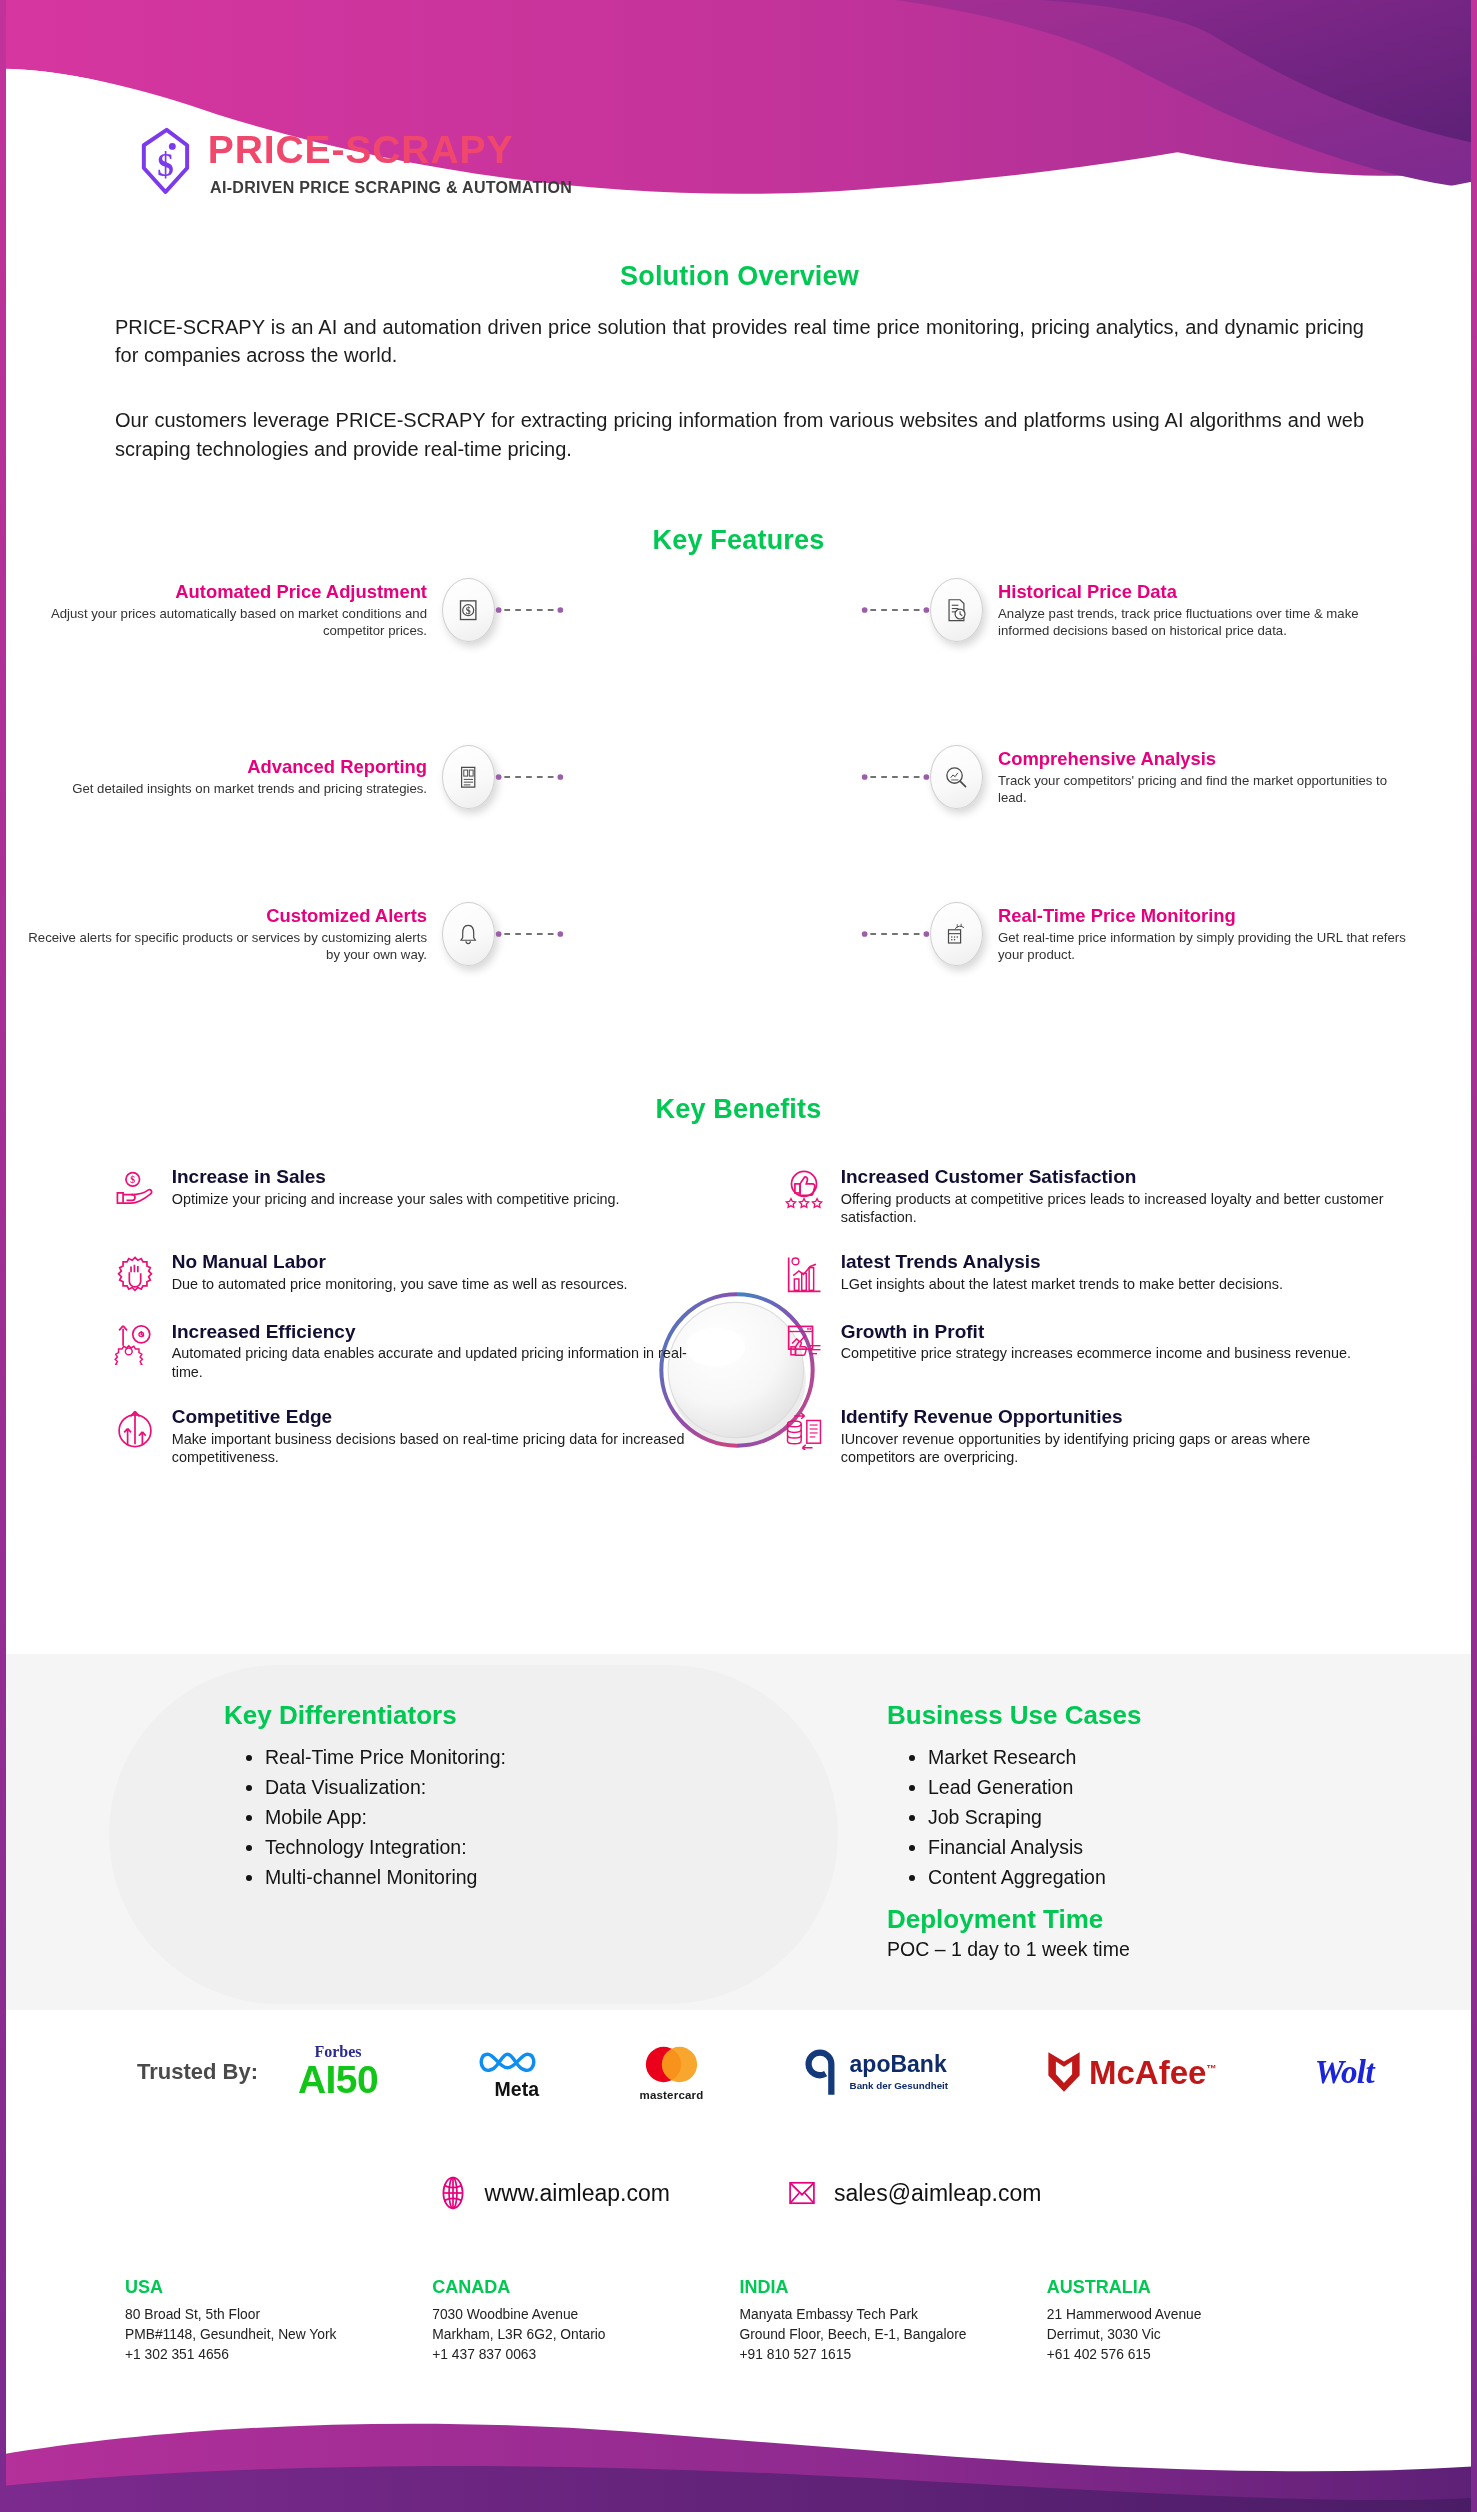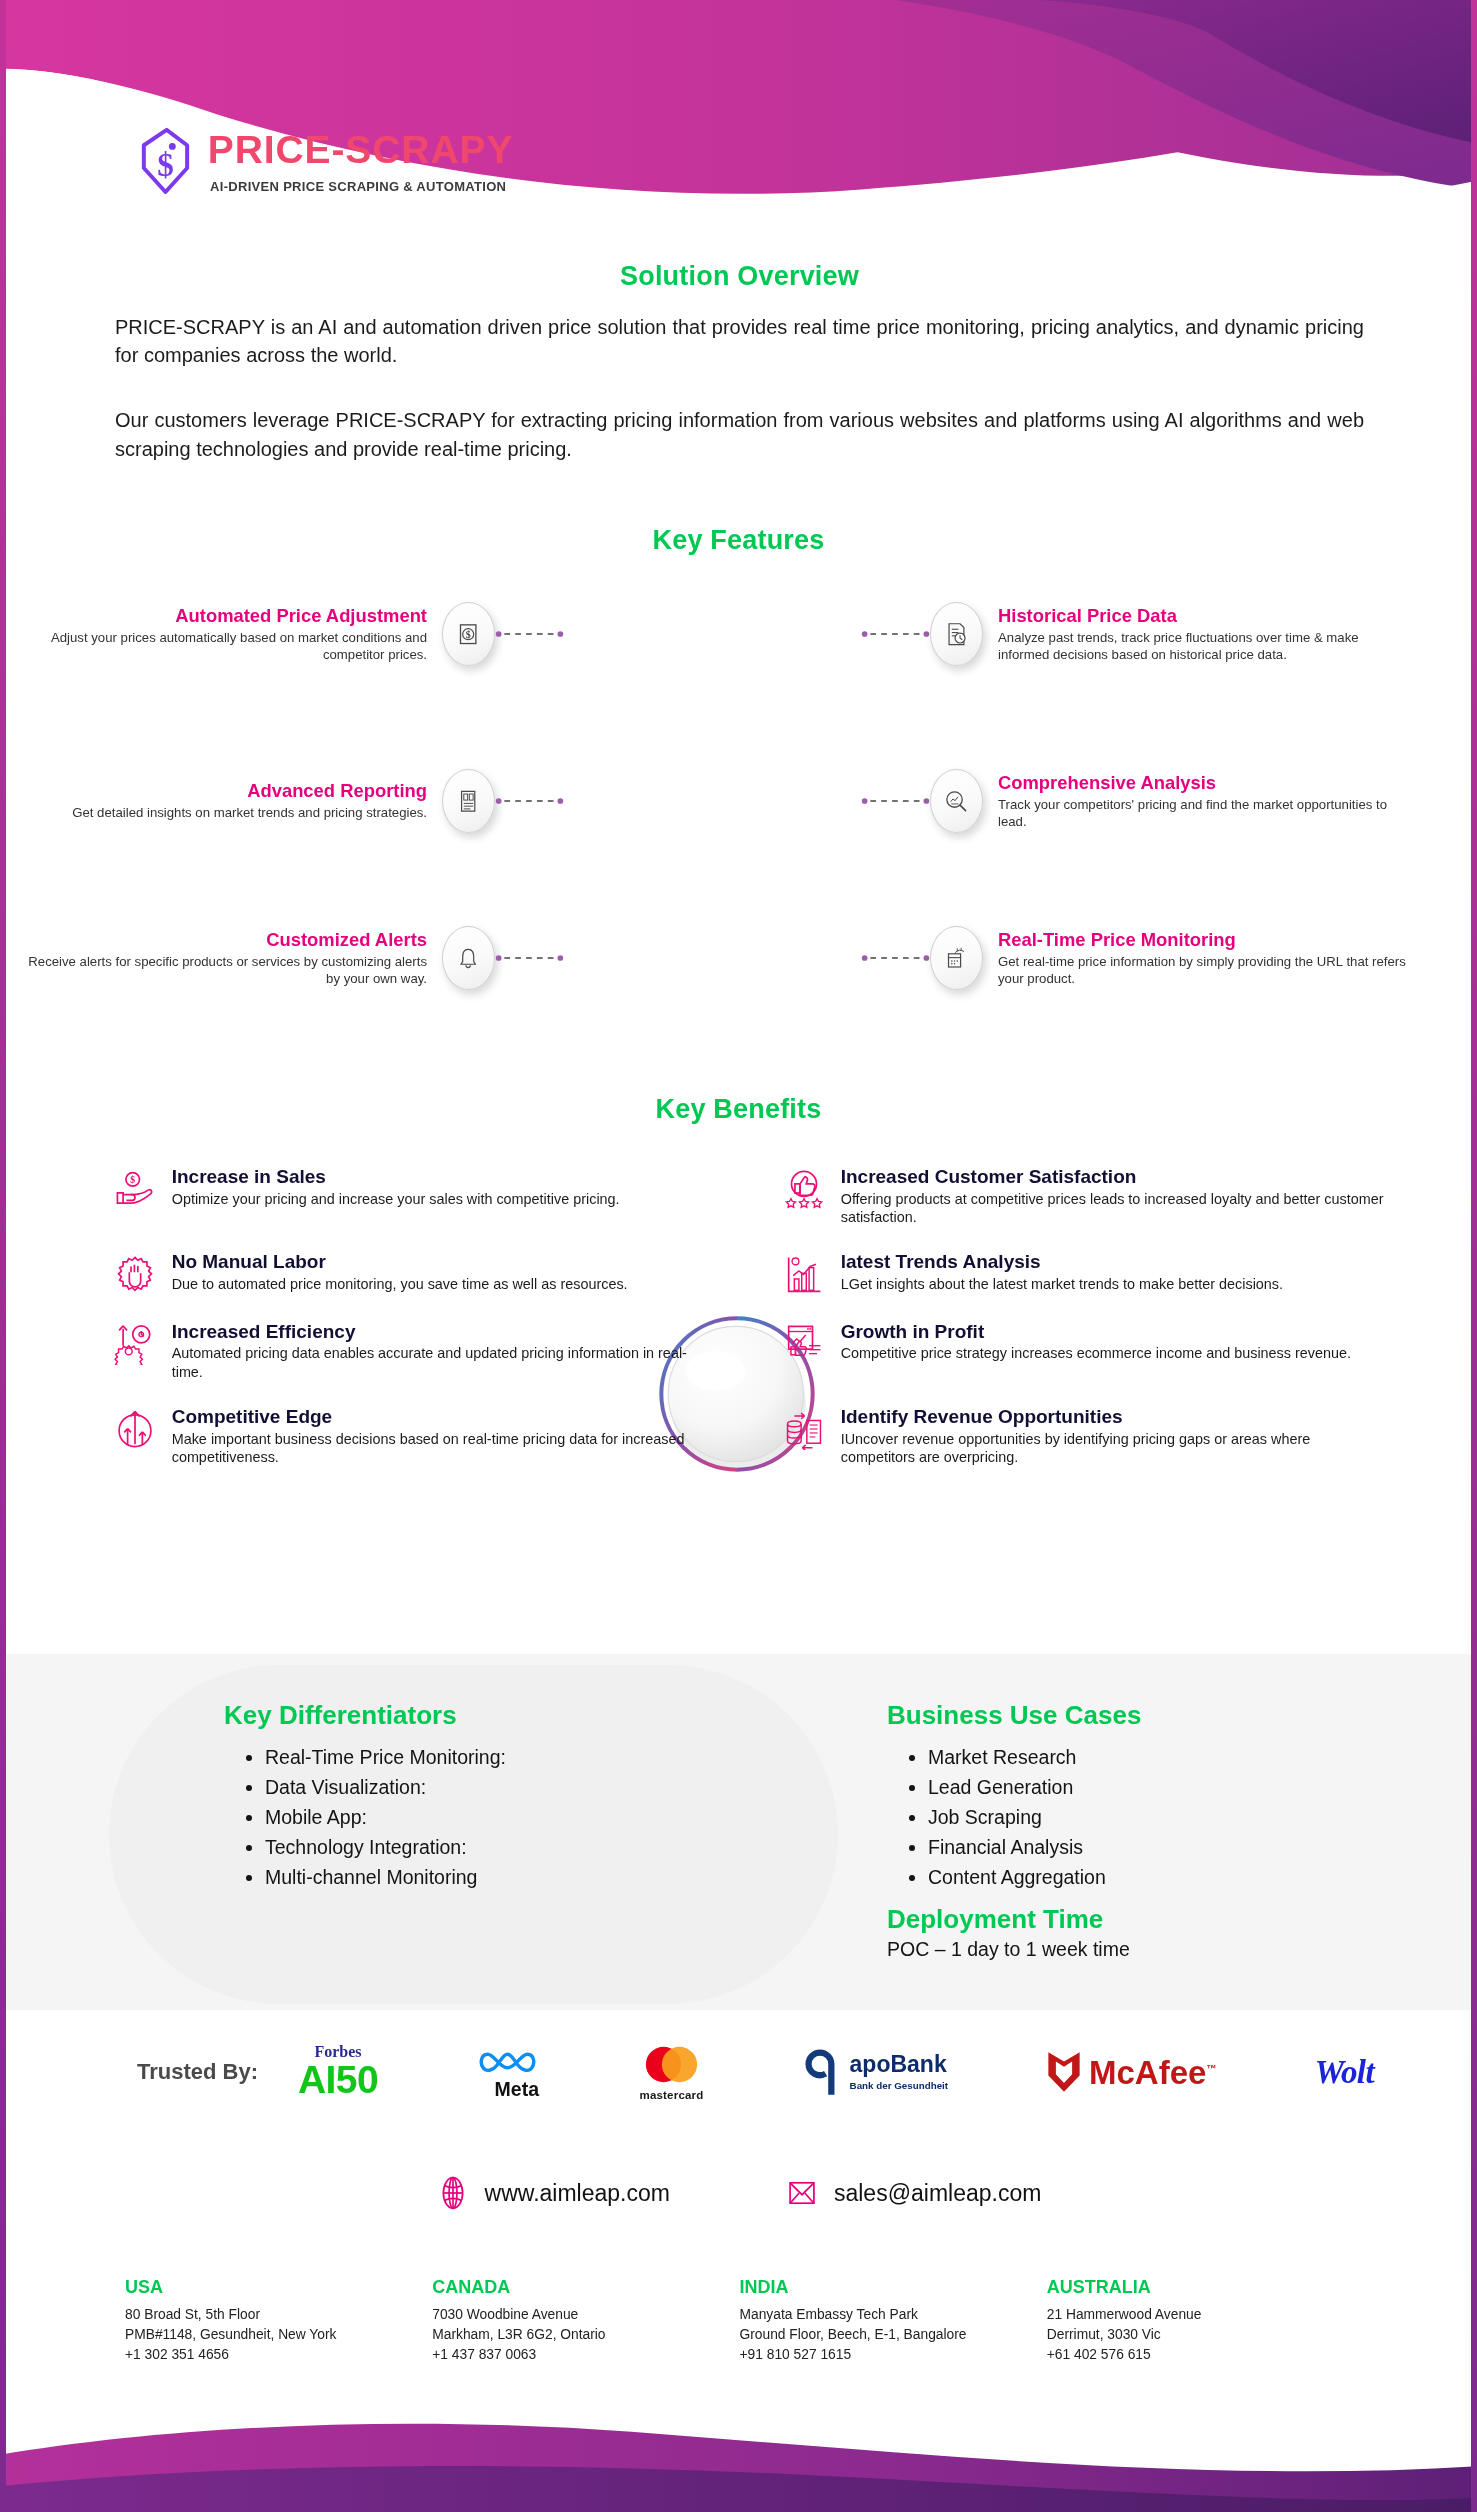--- a/index.html
+++ b/index.html
@@ -58,21 +58,21 @@
     font-size: 39px;
     font-weight: 700;
     letter-spacing: 0.9px;
     color: #f0486d;
     line-height: 1;
     white-space: nowrap;
   }
   .logo-sub {
     margin-top: 9.2px;
     margin-left: 2.3px;
-    font-size: 13px;
+    font-size: 16px;
     font-weight: 600;
     letter-spacing: 0.3px;
     color: #3b3b3b;
     white-space: nowrap;
   }
 
   
   .sec-title {
     text-align: center;
     color: #00c853;
@@ -91,21 +91,21 @@
     font-size: 20px;
     line-height: 1.42;
     color: #1c1c1c;
     text-align: justify;
     margin-top: 20.7px;
   }
   .overview p.p2 { margin-top: 37px; }
 
   
   .kf-title { position: absolute; left:0; top: 525px; width: 1477px; }
-  .kf { position: absolute; left: 0; top: 602px; width: 1477px; height: 436px; }
+  .kf { position: absolute; left: 0; top: 578px; width: 1477px; height: 436px; }
 
   .kf-item { position: absolute; display: flex; align-items: center; }
   .kf-item.left  { justify-content: flex-end; }
   .kf-text { width: 425px; }
   .kf-text.left  { text-align: right; padding-right: 15px; }
   .kf-text.right { text-align: left;  padding-left: 15px; }
   .kf-h {
     font-size: 18.4px; font-weight: 700; color: #e6007e;
     line-height: 1.15; margin-bottom: 2.9px;
   }

